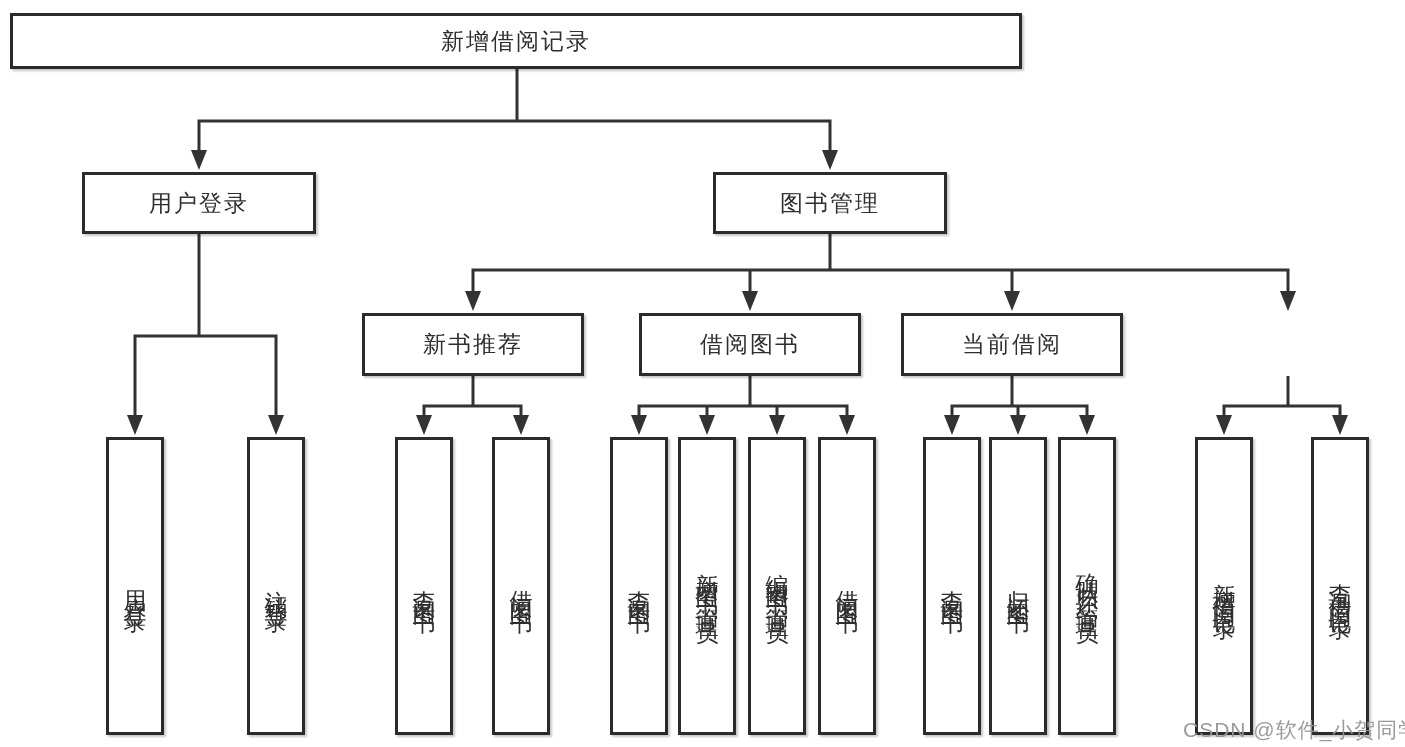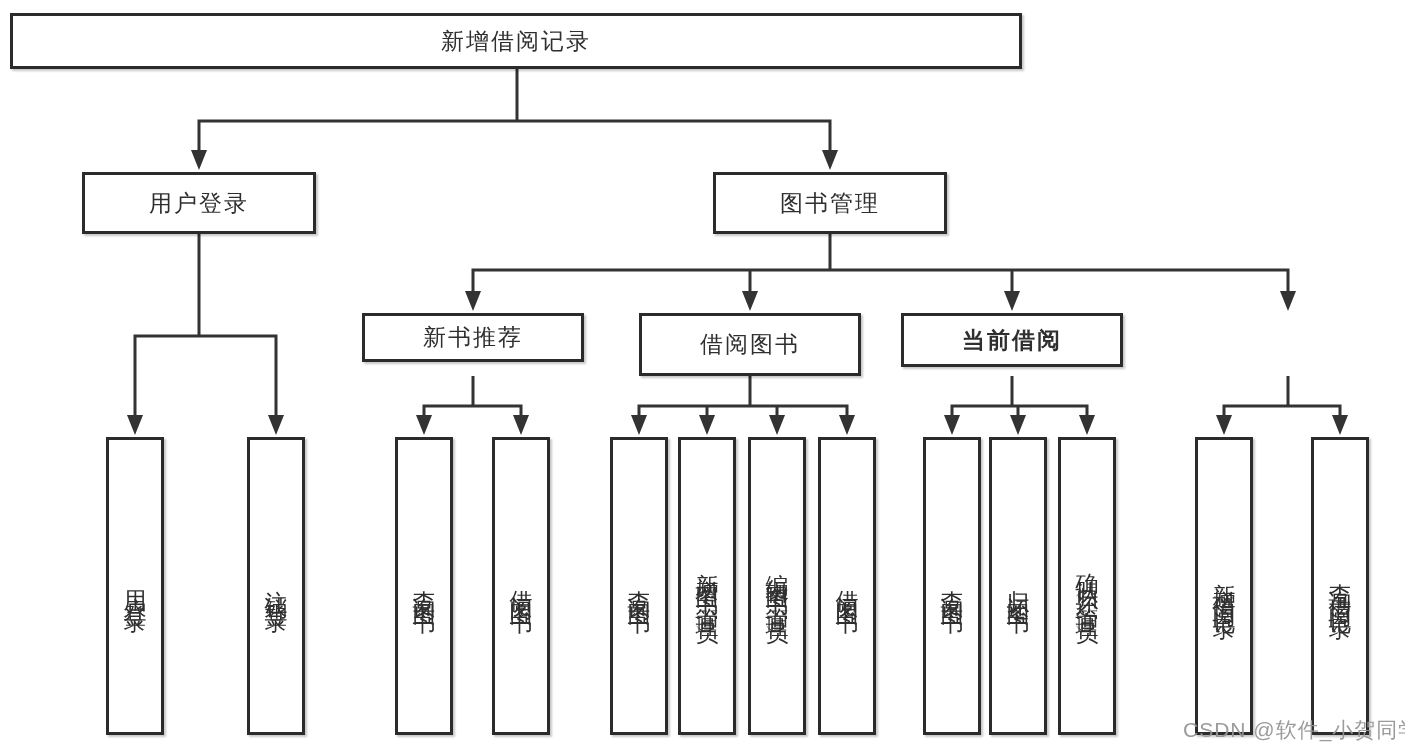--- a/index.html
+++ b/index.html
@@ -116,27 +116,27 @@
     <span>新增借阅记录</span>
   </div>
 
   <div class="box" style="left:82px; top:172px; width:234px; height:62px;">
     <span>用户登录</span>
   </div>
   <div class="box" style="left:713px; top:172px; width:234px; height:62px;">
     <span>图书管理</span>
   </div>
 
-  <div class="box" style="left:362px; top:313px; width:222px; height:49px;">
+  <div class="box" style="left:362px; top:313px; width:222px; height:63px;">
     <span>新书推荐</span>
   </div>
   <div class="box" style="left:639px; top:313px; width:222px; height:63px;">
     <span>借阅图书</span>
   </div>
-  <div class="box" style="left:901px; top:313px; width:222px; height:54px;font-weight:bold;">
+  <div class="box" style="left:901px; top:313px; width:222px; height:63px;">
     <span>当前借阅</span>
   </div>
 
   <div class="box leaf" style="left:106px; top:437px; width:58px; height:298px;">
     <span class="vtext">用户登录</span>
   </div>
   <div class="box leaf" style="left:247px; top:437px; width:58px; height:298px;">
     <span class="vtext">注销登录</span>
   </div>
 

